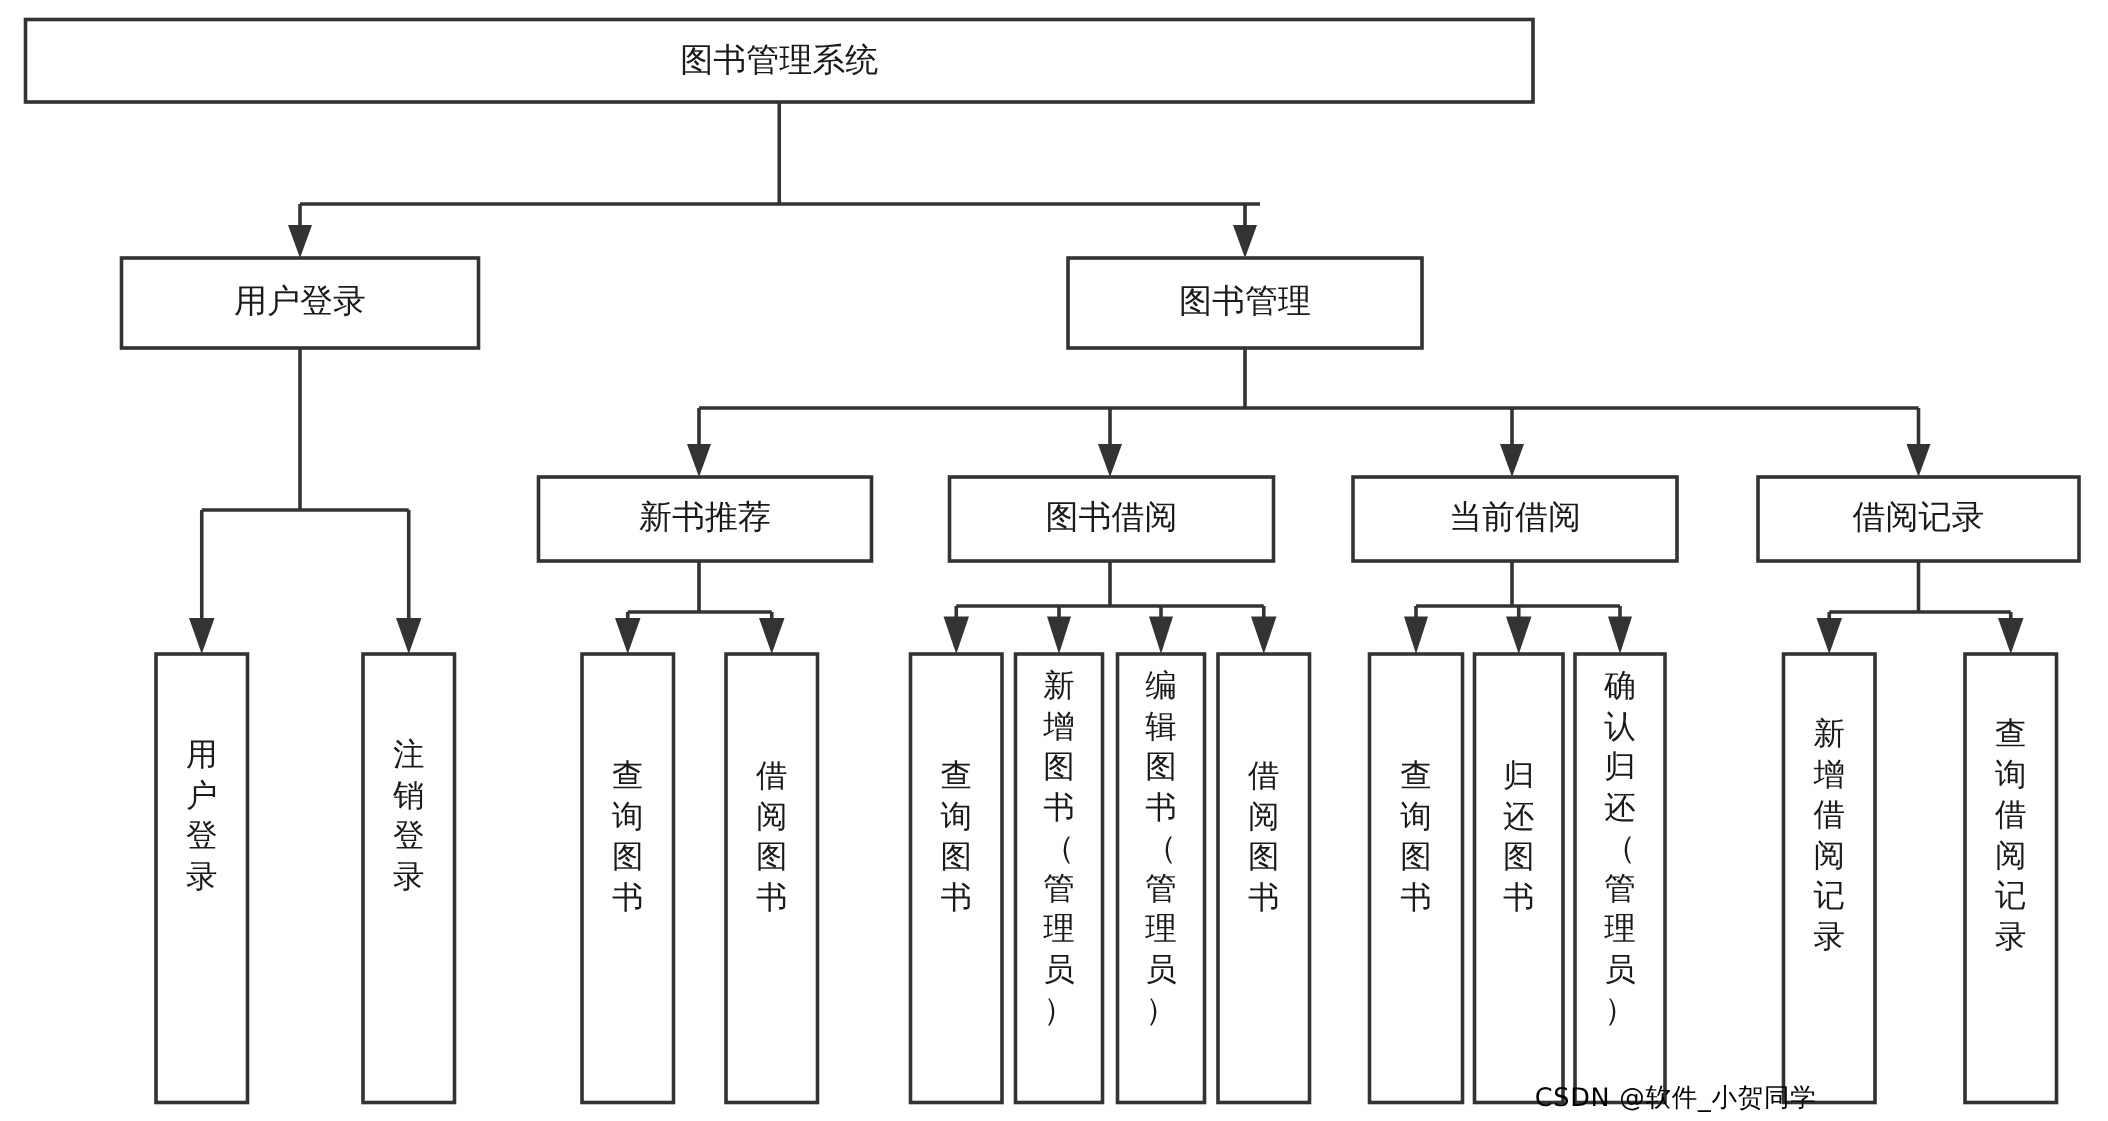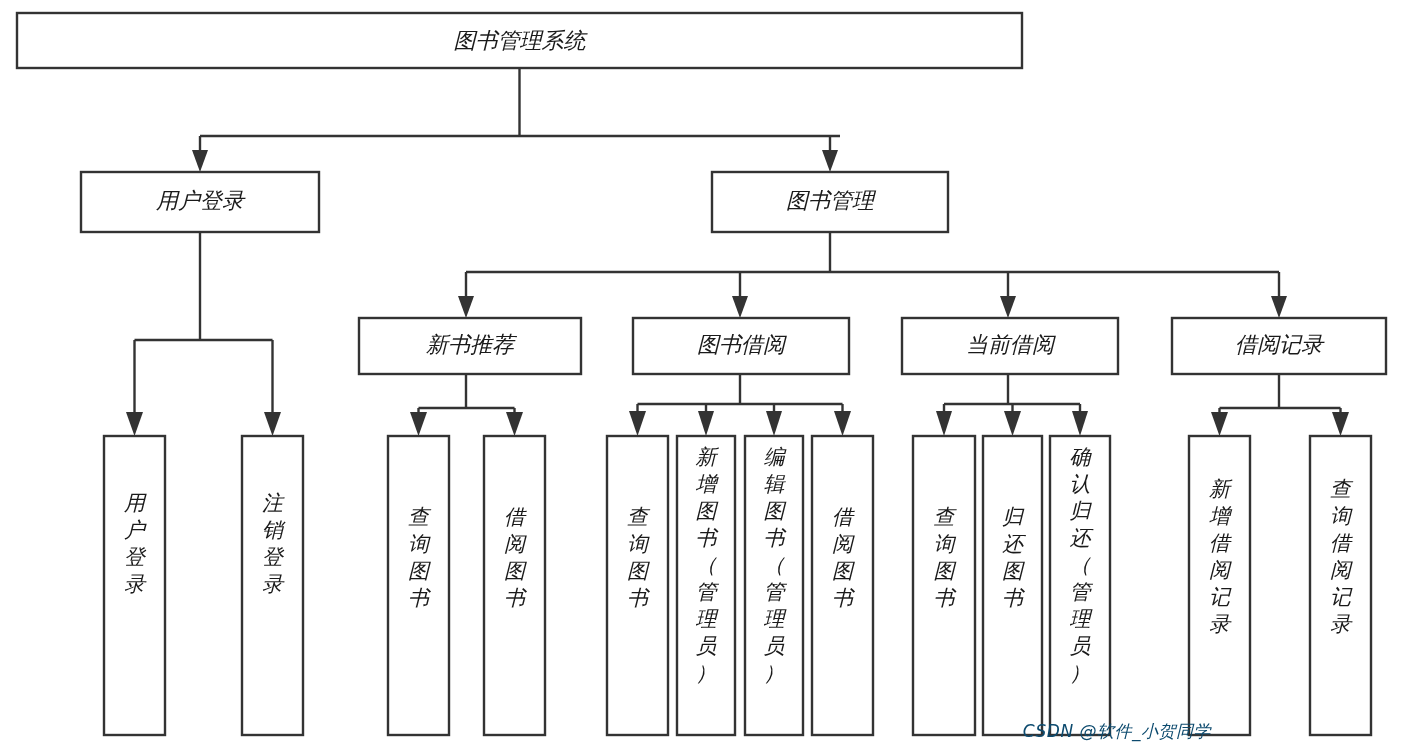--- a/index.html
+++ b/index.html
@@ -11,21 +11,20 @@
     width: 1405px;
     height: 747px;
     overflow: hidden;
     font-family: "DejaVu Sans", "Liberation Sans", sans-serif;
   }
   #diagram-root {
     position: relative;
     width: 1219px;
     height: 747px;
     background: #ffffff;
-    font-style: italic;
   }
   svg.flow {
     position: absolute;
     top: 0;
     left: 0;
     width: 1405px;
     height: 747px;
     display: block;
   }
   .node-box {
@@ -55,21 +54,21 @@
     font-size: 21px;
     fill: #1a1a1a;
     text-anchor: middle;
   }
   .watermark {
     position: absolute;
     right: 8px;
     bottom: 4px;
     font-family: "DejaVu Sans", "Liberation Sans", sans-serif;
     font-size: 17px;
-    color: #0c4a6e;
+    color: #000000;
     white-space: nowrap;
     letter-spacing: 0.5px;
     pointer-events: none;
   }
 </style>
 </head>
 <body>
 
 <div id="diagram-root">
 

